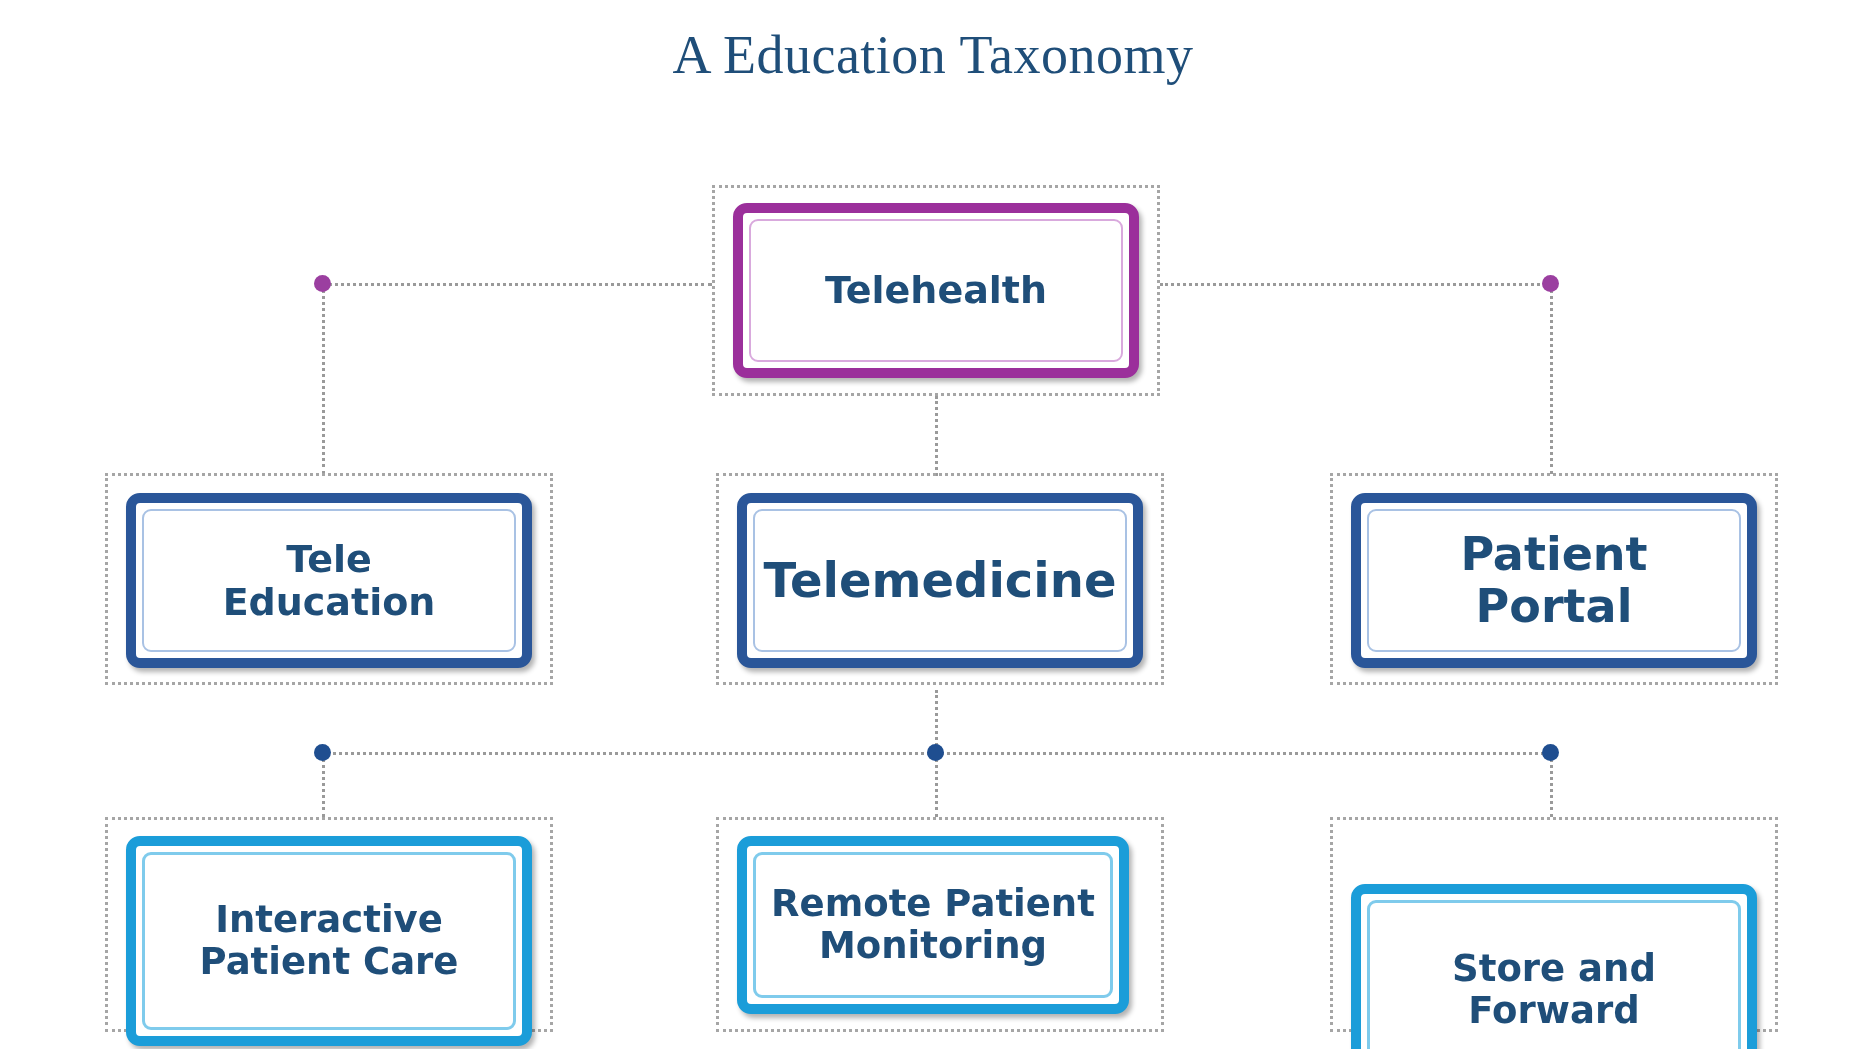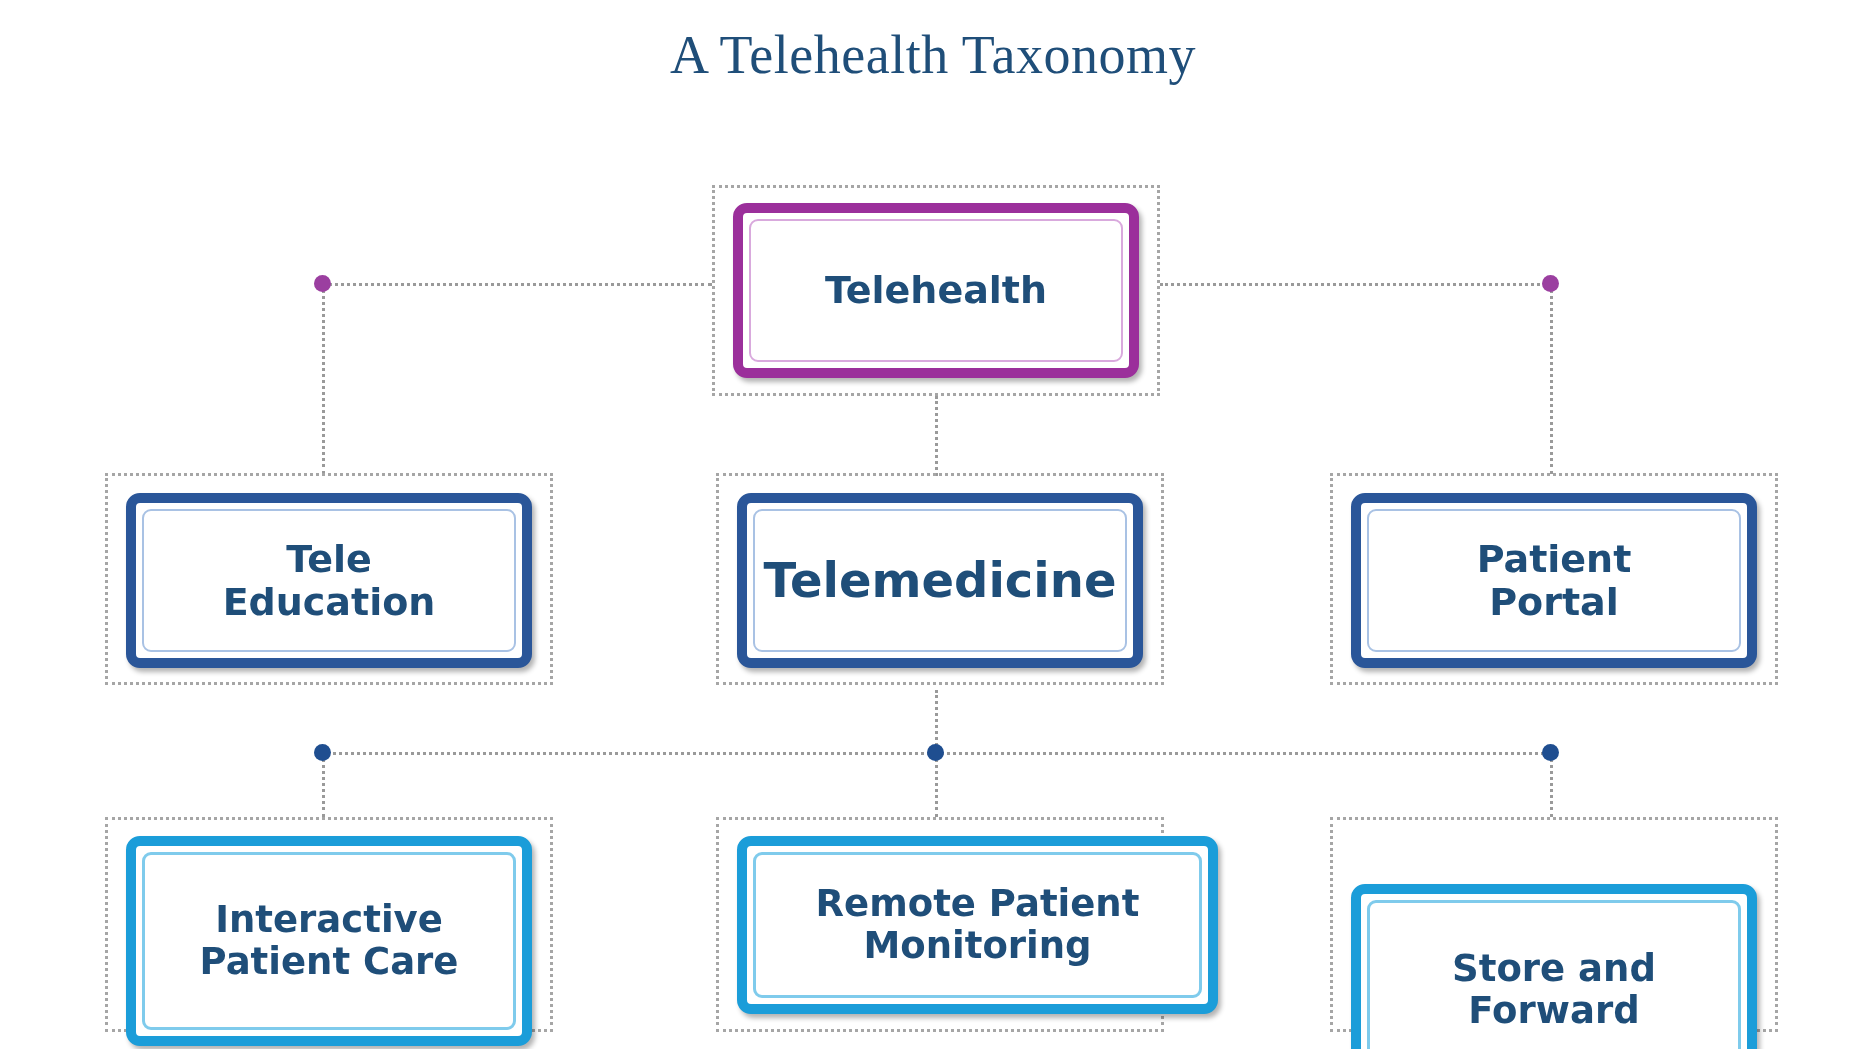--- a/index.html
+++ b/index.html
@@ -123,21 +123,21 @@
     border: 10px solid #1b9dd9;
     box-shadow: 3px 4px 5px rgba(0,0,0,0.30);
   }
   .node-box.cyan .inner {
     border: 3px solid #7fcbec;
   }
 </style>
 </head>
 <body>
 
-<div id="diagram-title">A Telehealth Taxonomy</div>
+<div id="diagram-title">A Education Taxonomy</div>
 
 <div id="connector-layer">
 
   <div class="conn-h" style="left:322px; top:283px; width:390px;"></div>
   <div class="conn-h" style="left:1160px; top:283px; width:392px;"></div>
 
   <div class="conn-v" style="left:322px; top:283px; height:191px;"></div>
   <div class="conn-v" style="left:1550px; top:283px; height:191px;"></div>
 
   <div class="conn-v" style="left:935px; top:396px; height:80px;"></div>
@@ -176,35 +176,35 @@
 <div class="node-slot" style="left:716px; top:473px; width:448px; height:212px;"></div>
 <div class="node-box navy" style="left:737px; top:493px; width:406px; height:175px;">
   <div class="inner">
     <span class="node-label" style="font-size:48px;">Telemedicine</span>
   </div>
 </div>
 
 <div class="node-slot" style="left:1330px; top:473px; width:448px; height:212px;"></div>
 <div class="node-box navy" style="left:1351px; top:493px; width:406px; height:175px;">
   <div class="inner">
-    <span class="node-label" style="font-size:38px;">Patient
+    <span class="node-label" style="font-size:46px;">Patient
 Portal</span>
   </div>
 </div>
 
 <div class="node-slot" style="left:105px; top:817px; width:448px; height:215px;"></div>
 <div class="node-box cyan" style="left:126px; top:836px; width:406px; height:210px;">
   <div class="inner">
     <span class="node-label" style="font-size:37px;">Interactive
 Patient Care</span>
   </div>
 </div>
 
 <div class="node-slot" style="left:716px; top:817px; width:448px; height:215px;"></div>
-<div class="node-box cyan" style="left:737px; top:836px; width:481px; height:178px;">
+<div class="node-box cyan" style="left:737px; top:836px; width:392px; height:178px;">
   <div class="inner">
     <span class="node-label" style="font-size:37px;">Remote Patient
 Monitoring</span>
   </div>
 </div>
 
 <div class="node-slot" style="left:1330px; top:817px; width:448px; height:215px;"></div>
 <div class="node-box cyan" style="left:1351px; top:884px; width:406px; height:212px;">
   <div class="inner">
     <span class="node-label" style="font-size:37px;">Store and

